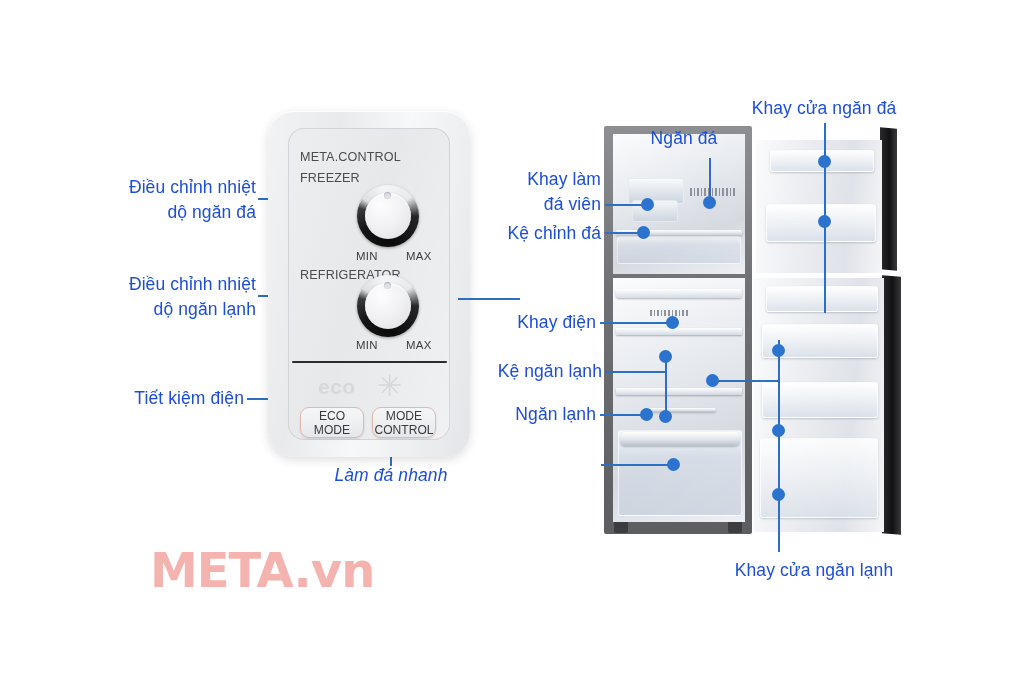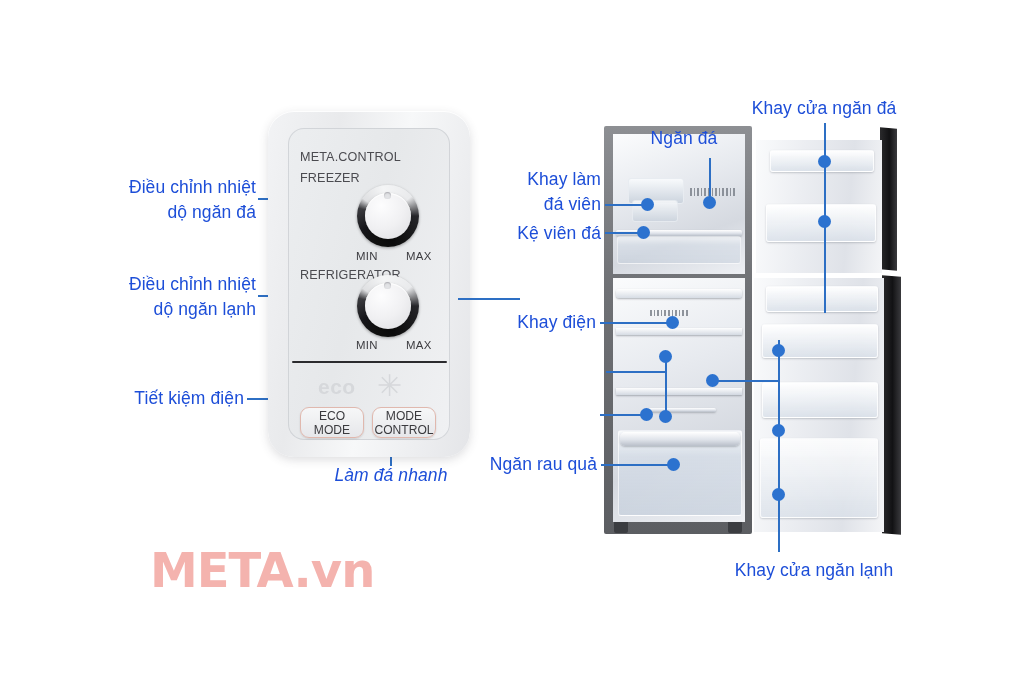--- a/index.html
+++ b/index.html
@@ -337,25 +337,26 @@
   <div class="dot" style="left:706px; top:374px;"></div>
   <div class="dot" style="left:772px; top:424px;"></div>
 
   <div class="lbl c" style="left:718px; top:96px; width:212px;">Khay cửa ngăn đá</div>
 
   <div class="lbl c" style="left:618px; top:126px; width:132px;">Ngăn đá</div>
 
   <div class="lbl r" style="left:455px; top:167px; width:146px;">Khay làm
 đá viên</div>
 
-  <div class="lbl r" style="left:455px; top:221px; width:146px;">Kệ viên đá</div>
+  <div class="lbl r" style="left:455px; top:221px; width:146px;">Kệ chỉnh đá</div>
 
   <div class="lbl r" style="left:450px; top:310px; width:146px;">Khay điện</div>
 
-
-
-  <div class="lbl r" style="left:450px; top:452px; width:147px;">Ngăn rau quả</div>
+  <div class="lbl r" style="left:450px; top:359px; width:152px;">Kệ ngăn lạnh</div>
+
+  <div class="lbl r" style="left:450px; top:402px; width:146px;">Ngăn lạnh</div>
+
 
   <div class="lbl c" style="left:708px; top:558px; width:212px;">Khay cửa ngăn lạnh</div>
 
   <div id="logo">META.vn</div>
 
 </div>
 
 </body></html>

